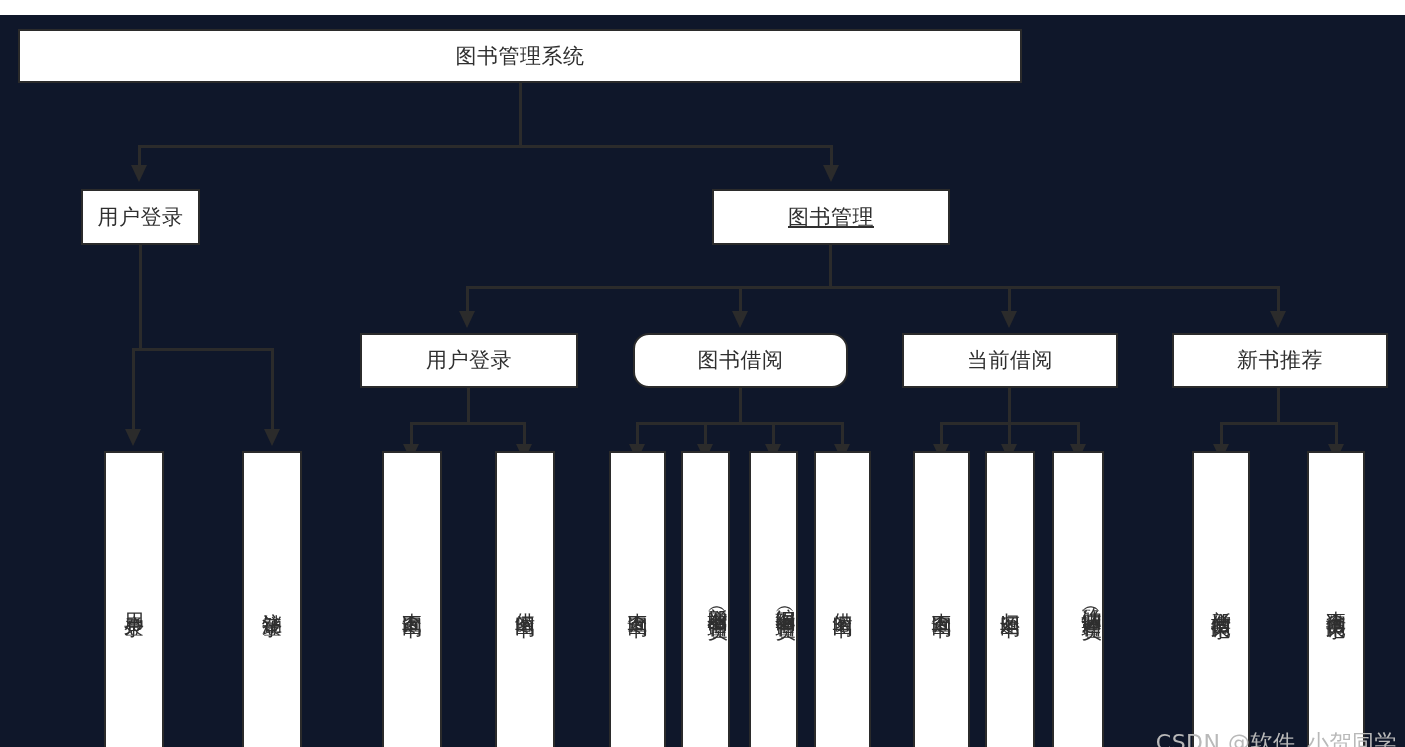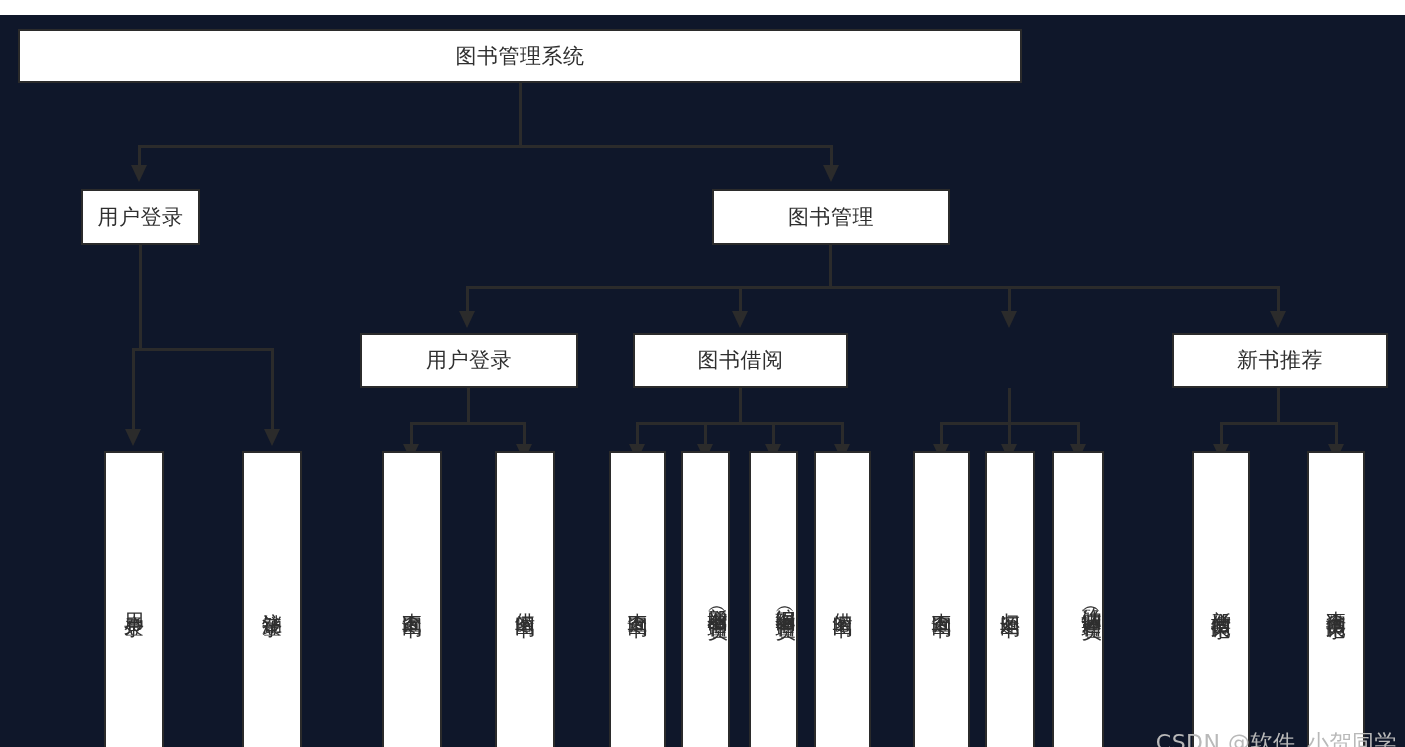--- a/index.html
+++ b/index.html
@@ -86,21 +86,21 @@
 
   <div class="edge h" style="left:138px; top:130px; width:695px; height:3px;"></div>
   <div class="edge v" style="left:138px; top:130px; width:3px; height:22px;"></div>
   <div class="arrow" style="left:131px; top:150px;"></div>
   <div class="edge v" style="left:830px; top:130px; width:3px; height:22px;"></div>
   <div class="arrow" style="left:823px; top:150px;"></div>
 
   <div class="node horiz" style="left:81px; top:174px; width:119px; height:56px;">
     <span>用户登录</span>
   </div>
-  <div class="node horiz" style="left:712px; top:174px; width:238px; height:56px;">
+  <div class="node horiz" style="left:712px; top:174px; width:238px; height:56px;text-decoration:underline;">
     <span>图书管理</span>
   </div>
 
   <div class="edge v" style="left:139px; top:230px; width:3px; height:105px;"></div>
   <div class="edge h" style="left:132px; top:333px; width:142px; height:3px;"></div>
   <div class="edge v" style="left:132px; top:333px; width:3px; height:84px;"></div>
   <div class="arrow" style="left:125px; top:414px;"></div>
   <div class="edge v" style="left:271px; top:333px; width:3px; height:84px;"></div>
   <div class="arrow" style="left:264px; top:414px;"></div>
 
@@ -111,22 +111,25 @@
   <div class="edge v" style="left:739px; top:271px; width:3px; height:27px;"></div>
   <div class="arrow" style="left:732px; top:296px;"></div>
   <div class="edge v" style="left:1008px; top:271px; width:3px; height:27px;"></div>
   <div class="arrow" style="left:1001px; top:296px;"></div>
   <div class="edge v" style="left:1277px; top:271px; width:3px; height:27px;"></div>
   <div class="arrow" style="left:1270px; top:296px;"></div>
 
   <div class="node horiz" style="left:360px; top:318px; width:218px; height:55px;">
     <span>用户登录</span>
   </div>
-  <div class="node horiz" style="left:633px; top:318px; width:215px; height:55px;">
+  <div class="node horiz" style="left:633px; top:318px; width:215px; height:55px;border-radius:16px;">
     <span>图书借阅</span>
+  </div>
+  <div class="node horiz" style="left:902px; top:318px; width:216px; height:55px;">
+    <span>当前借阅</span>
   </div>
   <div class="node horiz" style="left:1172px; top:318px; width:216px; height:55px;">
     <span>新书推荐</span>
   </div>
 
   <div class="edge v" style="left:467px; top:373px; width:3px; height:36px;"></div>
   <div class="edge h" style="left:410px; top:407px; width:116px; height:3px;"></div>
   <div class="edge v" style="left:410px; top:407px; width:3px; height:25px;"></div>
   <div class="arrow" style="left:403px; top:429px;"></div>
   <div class="edge v" style="left:523px; top:407px; width:3px; height:25px;"></div>

